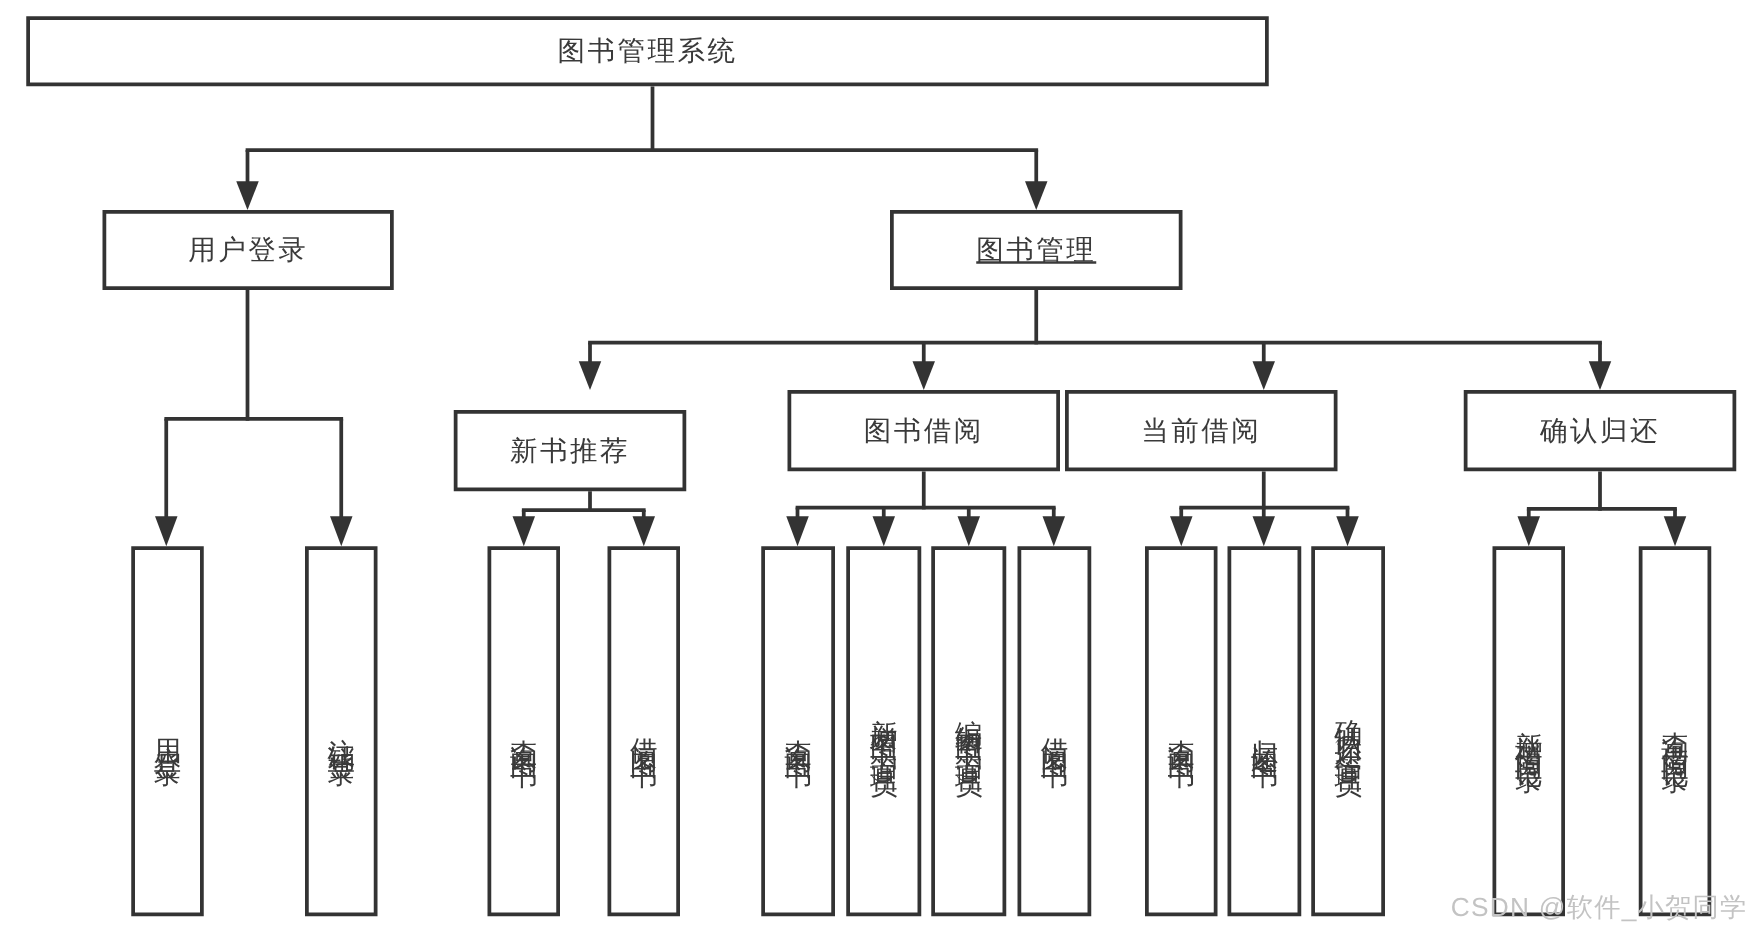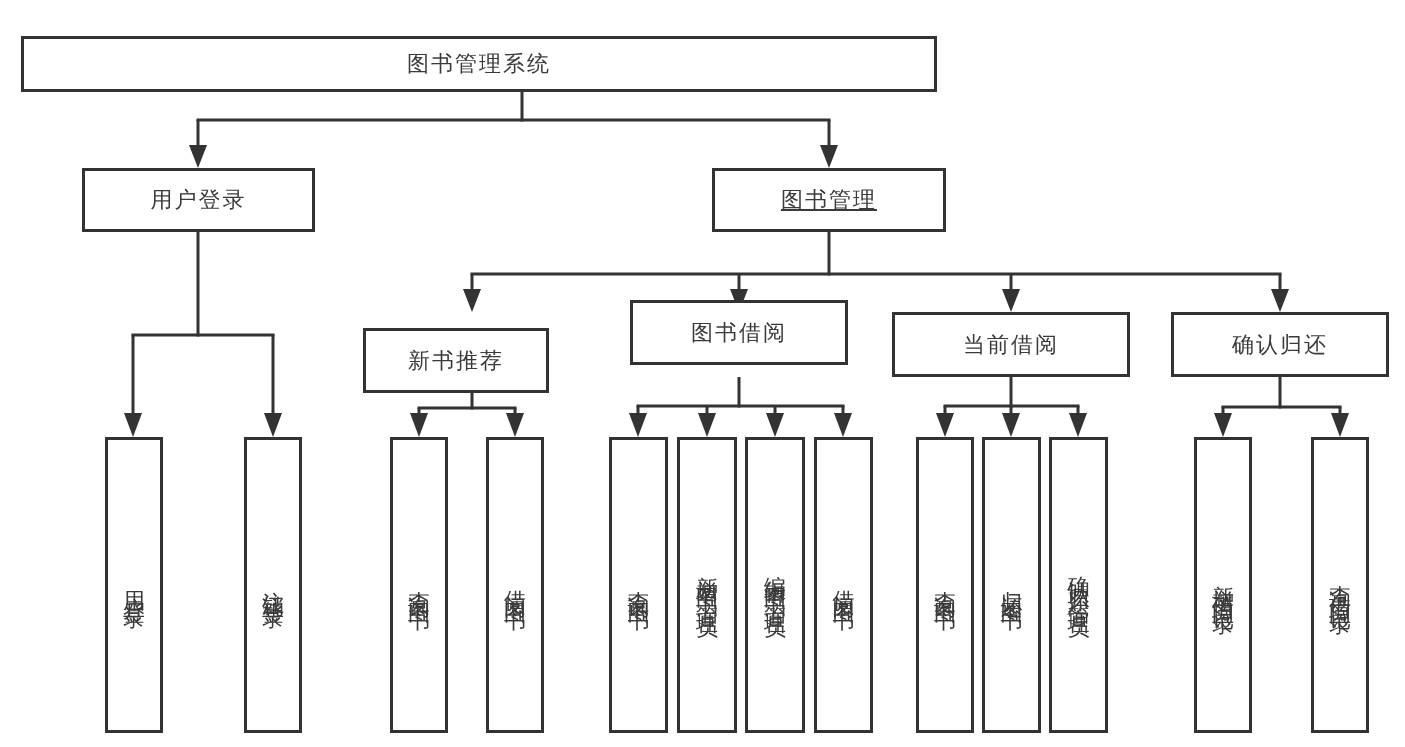--- a/index.html
+++ b/index.html
@@ -124,42 +124,43 @@
     <g>
       <line x1="1280" y1="377" x2="1280" y2="408.5"></line>
       <line x1="1221.5" y1="407" x2="1341.5" y2="407"></line>
       <line x1="1223" y1="407" x2="1223" y2="415"></line>
       <polygon points="1223,437 1214,413 1232,413"></polygon>
       <line x1="1340" y1="407" x2="1340" y2="415"></line>
       <polygon points="1340,437 1331,413 1349,413"></polygon>
     </g>
   </svg>
 
-  <div class="box" style="left:21px;top:13px;width:916px;height:56px;margin-top:23px;">图书管理系统</div>
+  <div class="box" style="left:21px;top:13px;width:994px;height:56px;">图书管理系统</div>
 
   <div class="box" style="left:82px;top:168px;width:233px;height:64px;">用户登录</div>
   <div class="box" style="left:712px;top:168px;width:234px;height:64px;text-decoration:underline;">图书管理</div>
 
   <div class="box" style="left:363px;top:328px;width:186px;height:65px;">新书推荐</div>
-  <div class="box" style="left:630px;top:300px;width:218px;height:65px;">图书借阅</div>
-  <div class="box" style="left:892px;top:312px;width:238px;height:65px;">当前借阅</div>
+  <div class="box" style="left:630px;top:312px;width:218px;height:65px;">图书借阅</div>
+  <div class="box" style="left:852px;top:312px;width:218px;height:65px;">当前借阅</div>
   <div class="box" style="left:1171px;top:312px;width:218px;height:65px;">确认归还</div>
 
   <div class="box vbox" style="left:105px;top:437px;width:58px;height:296px;">用户登录</div>
   <div class="box vbox" style="left:244px;top:437px;width:58px;height:296px;">注销登录</div>
 
   <div class="box vbox" style="left:390px;top:437px;width:58px;height:296px;">查询图书</div>
   <div class="box vbox" style="left:486px;top:437px;width:58px;height:296px;">借阅图书</div>
 
   <div class="box vbox" style="left:609px;top:437px;width:59px;height:296px;">查询图书</div>
   <div class="box vbox" style="left:677px;top:437px;width:60px;height:296px;">新增图书（管理员）</div>
   <div class="box vbox" style="left:745px;top:437px;width:60px;height:296px;">编辑图书（管理员）</div>
   <div class="box vbox" style="left:814px;top:437px;width:59px;height:296px;">借阅图书</div>
 
   <div class="box vbox" style="left:916px;top:437px;width:58px;height:296px;">查询图书</div>
   <div class="box vbox" style="left:982px;top:437px;width:59px;height:296px;">归还图书</div>
   <div class="box vbox" style="left:1049px;top:437px;width:59px;height:296px;">确认归还（管理员）</div>
 
   <div class="box vbox" style="left:1194px;top:437px;width:58px;height:296px;">新增借阅记录</div>
   <div class="box vbox" style="left:1311px;top:437px;width:58px;height:296px;">查询借阅记录</div>
 
+  <div class="watermark">CSDN @软件_小贺同学</div>
 
 </div>
 
 </body></html>

